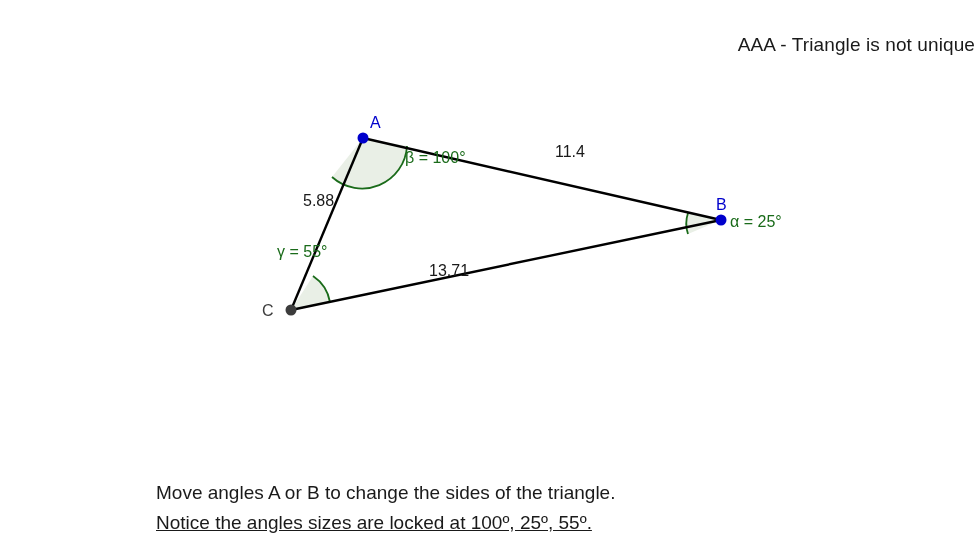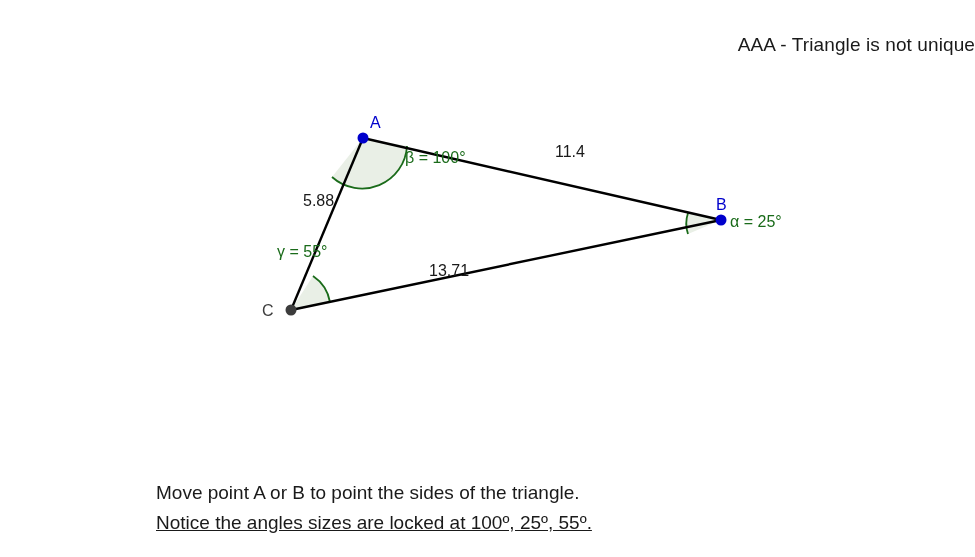--- a/index.html
+++ b/index.html
@@ -84,16 +84,16 @@
 
     <text class="svg-text" x="303" y="206" font-size="16" fill="#1a1a1a">5.88</text>
     <text class="svg-text" x="555" y="157" font-size="16" fill="#1a1a1a">11.4</text>
     <text class="svg-text" x="429" y="276" font-size="16" fill="#1a1a1a">13.71</text>
 
     <text class="svg-text" x="405" y="163" font-size="16" fill="#1a6b1a">β = 100°</text>
     <text class="svg-text" x="730" y="227" font-size="16" fill="#1a6b1a">α = 25°</text>
     <text class="svg-text" x="277" y="257" font-size="16" fill="#1a6b1a">γ = 55°</text>
   </svg>
 
-  <div class="instructions" id="instr-1">Move point A or B to point the sides of the triangle.</div>
+  <div class="instructions" id="instr-1">Move angles A or B to change the sides of the triangle.</div>
   <div class="instructions" id="instr-2">Notice the angles sizes are locked at 100º, 25º, 55º.</div>
 
 </div>
 
 </body></html>

